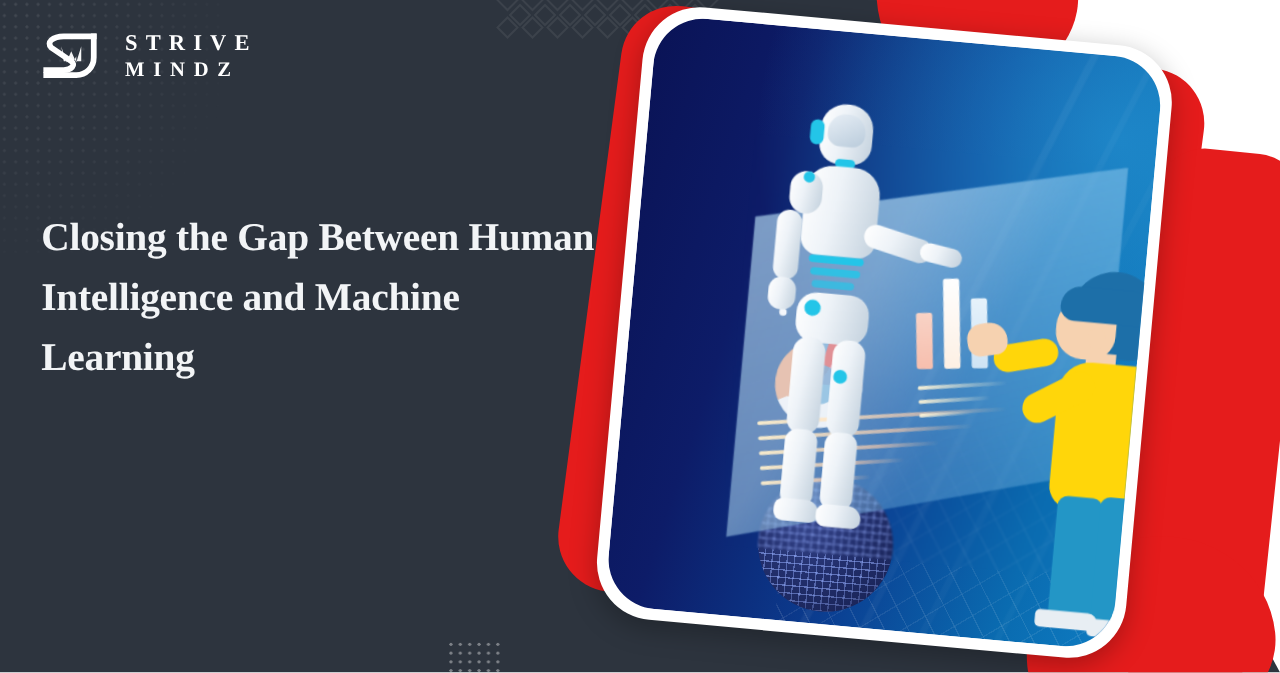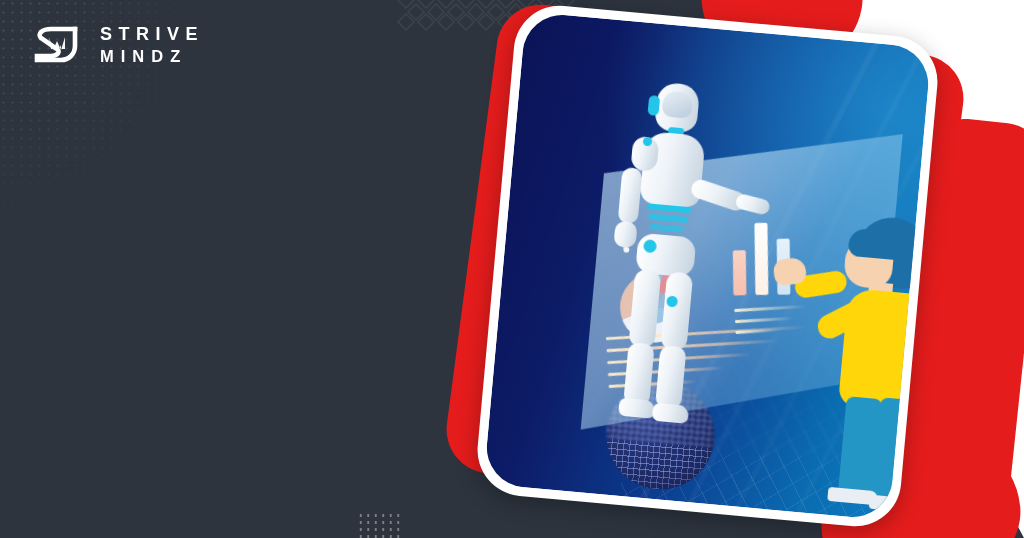--- a/index.html
+++ b/index.html
@@ -11,20 +11,21 @@
   body {
     font-family: "Liberation Sans", sans-serif;
   }
 
   .banner {
     position: relative;
     width: 1024px;
     height: 538px;
     overflow: hidden;
     background: #ffffff;
+    font-family: Liberation Serif, serif;
   }
 
   
   .bg-dark {
     position: absolute;
     inset: 0;
     background: #2d343e;
     clip-path: polygon(0 0, 737px 0, 1024px 538px, 0 538px);
     z-index: 1;
   }
@@ -554,15 +555,16 @@
         <path d="M18 13 L22 26 L26 17 L30 26 L34 13 L34 25 L30 25 L30 21 L27 27 L24 21 L24 25 L20 25 Z" opacity="0.95"></path>
       </g>
     </svg>
     <div class="logo-words">
       <span class="logo-line1">STRIVE</span>
       <span class="logo-line2">MINDZ</span>
     </div>
   </div>
 
   <div class="headline">
+    <span class="rest">Closing the Gap Between Human Intelligence and Machine Learning</span>
   </div>
 
 </div>
 
 </body></html>

